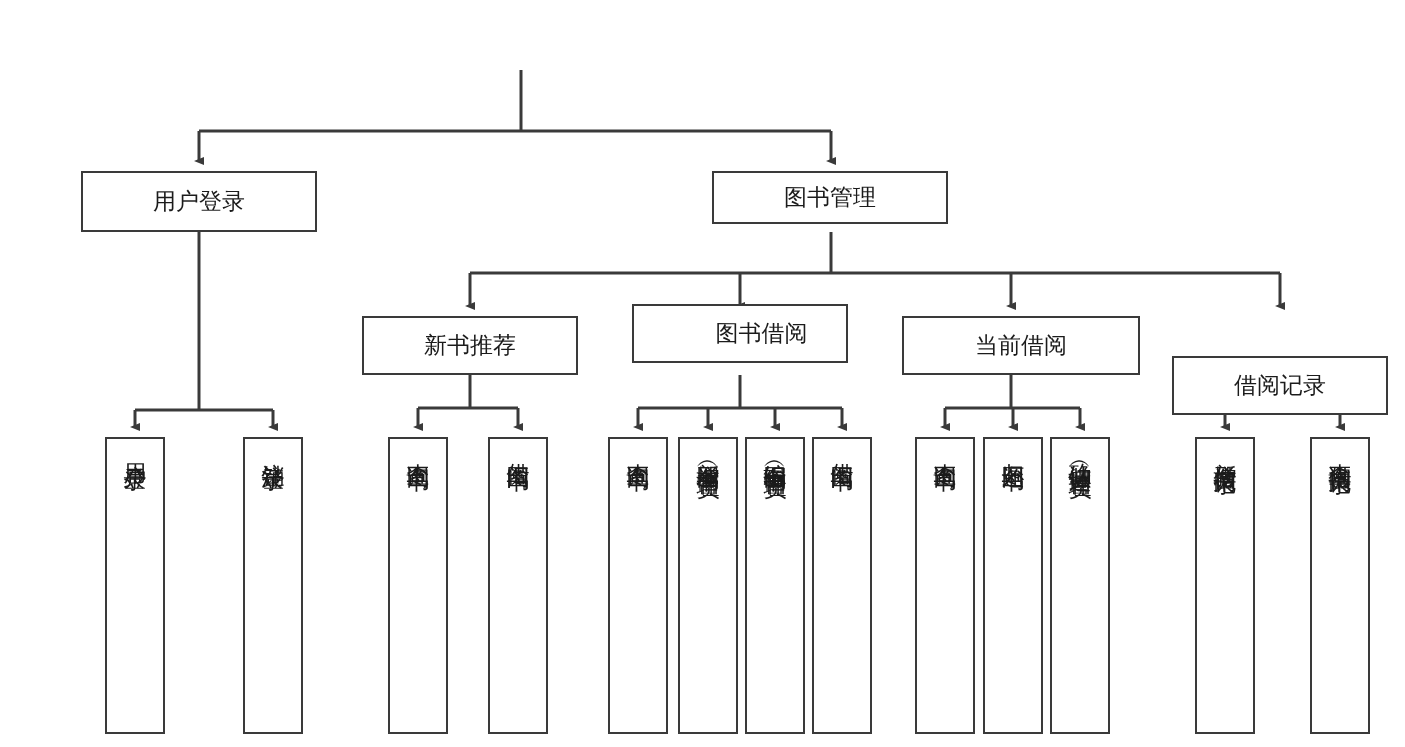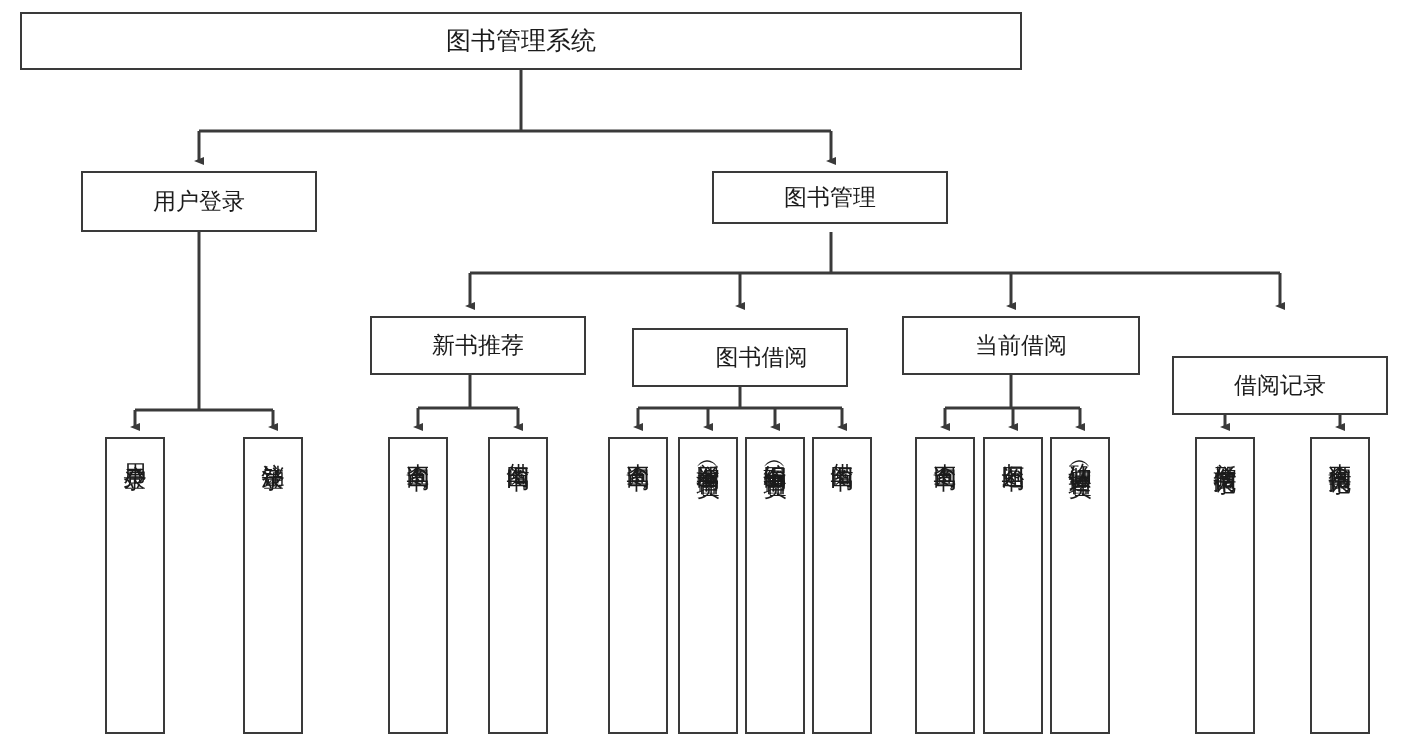--- a/index.html
+++ b/index.html
@@ -114,35 +114,32 @@
       <path d="M1013,408 L1013,427" marker-end="url(#arrow)"></path>
       <path d="M1080,408 L1080,427" marker-end="url(#arrow)"></path>
 
       <path d="M1280,375 L1280,408"></path>
       <path d="M1225,408 L1340,408"></path>
       <path d="M1225,408 L1225,427" marker-end="url(#arrow)"></path>
       <path d="M1340,408 L1340,427" marker-end="url(#arrow)"></path>
     </g>
   </svg>
 
-  <div class="node root" id="node-root" style="left: 20px; top: 12px; width: 1002px; height: 58px;">
-    <span>图书管理系统</span>
-  </div>
 
   <div class="node level2" id="node-l2-0" style="left: 81px; top: 171px; width: 236px; height: 61px;">
     <span>用户登录</span>
   </div>
   <div class="node level2" id="node-l2-1" style="left: 712px; top: 171px; width: 236px; height: 53px;">
     <span>图书管理</span>
   </div>
 
-  <div class="node level3" id="node-l3-0" style="left: 362px; top: 316px; width: 216px; height: 59px; margin-left: 8px;">
+  <div class="node level3" id="node-l3-0" style="left: 362px; top: 316px; width: 216px; height: 59px;">
     <span>新书推荐</span>
   </div>
-  <div class="node level3" id="node-l3-1" style="left: 632px; top: 328px; width: 216px; height: 59px; padding-left: 43px;">
+  <div class="node level3" id="node-l3-1" style="left: 632px; top: 304px; width: 216px; height: 59px; padding-left: 43px;">
     <span>图书借阅</span>
   </div>
   <div class="node level3" id="node-l3-2" style="left: 902px; top: 316px; width: 238px; height: 59px;">
     <span>当前借阅</span>
   </div>
   <div class="node level3" id="node-l3-3" style="left: 1172px; top: 316px; width: 216px; height: 59px; margin-top: 40px;">
     <span>借阅记录</span>
   </div>
 
   <div class="node leaf" id="node-leaf-0" style="left: 105px; top: 437px; width: 60px; height: 297px;">

